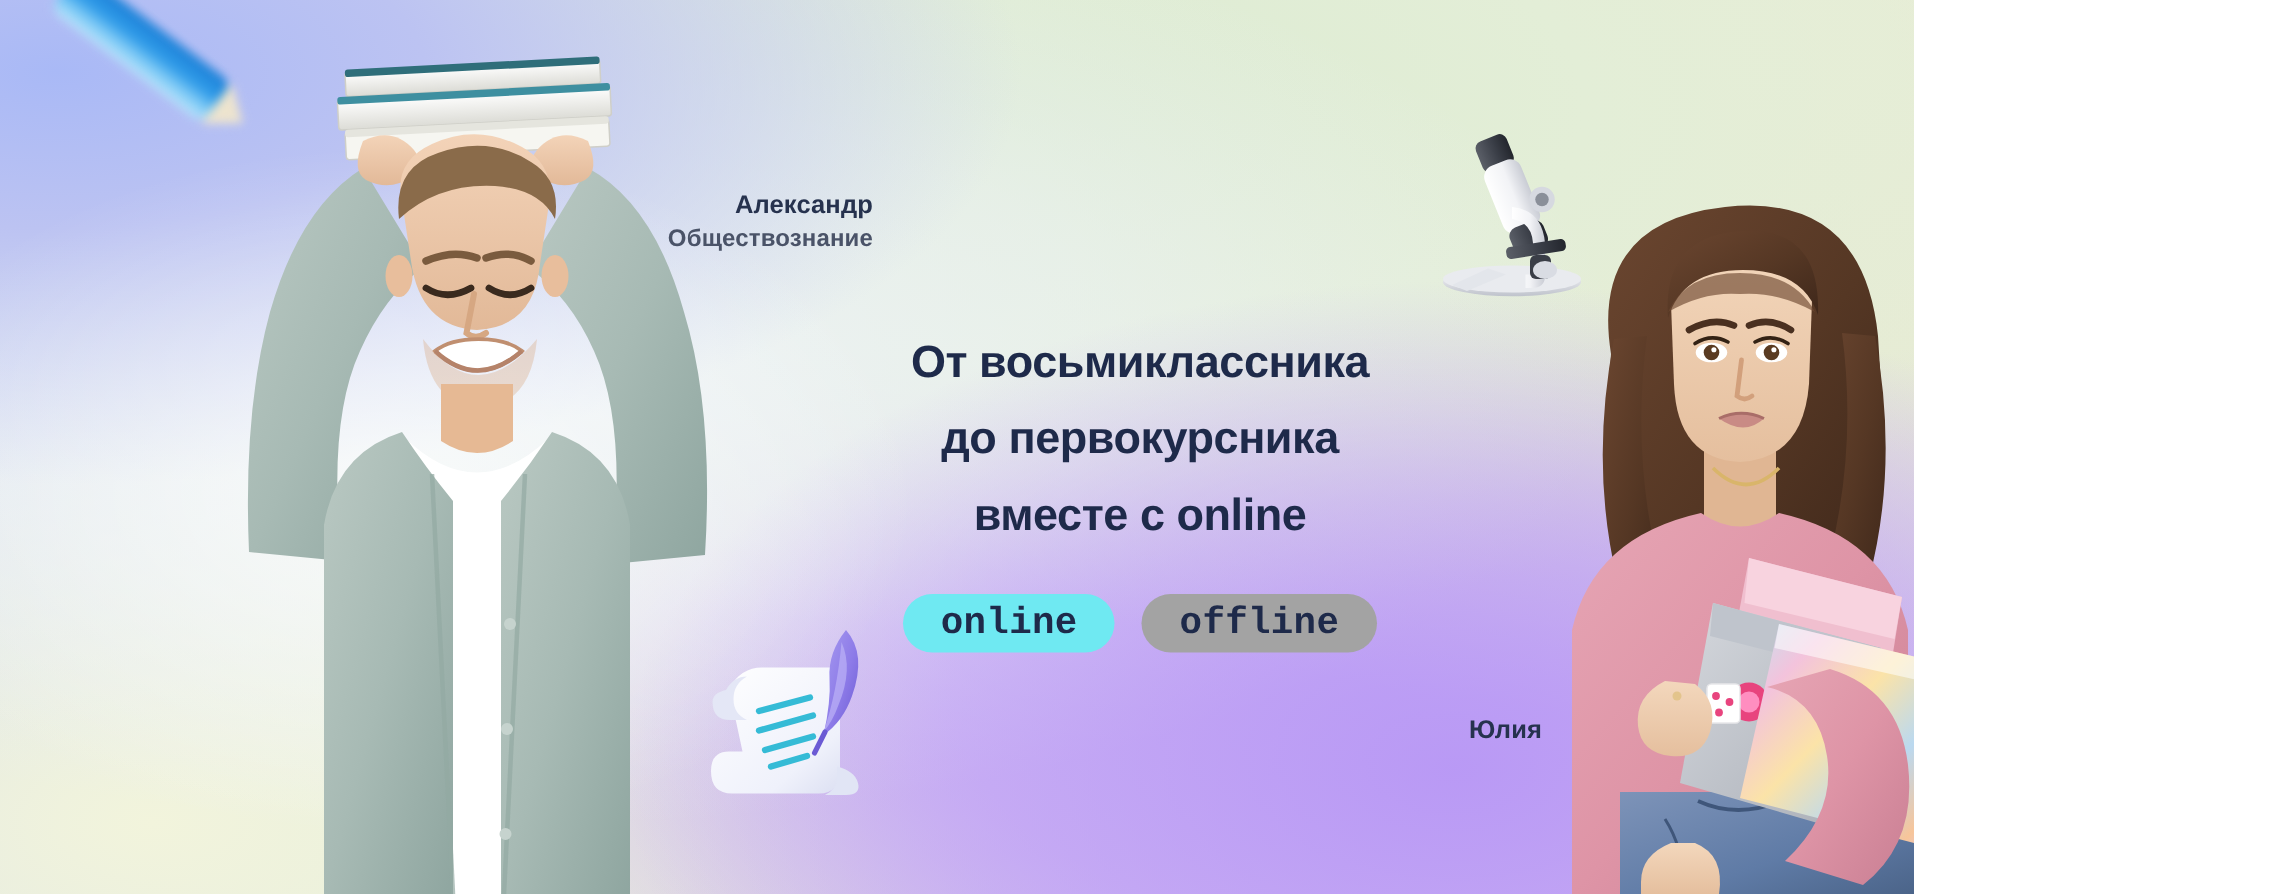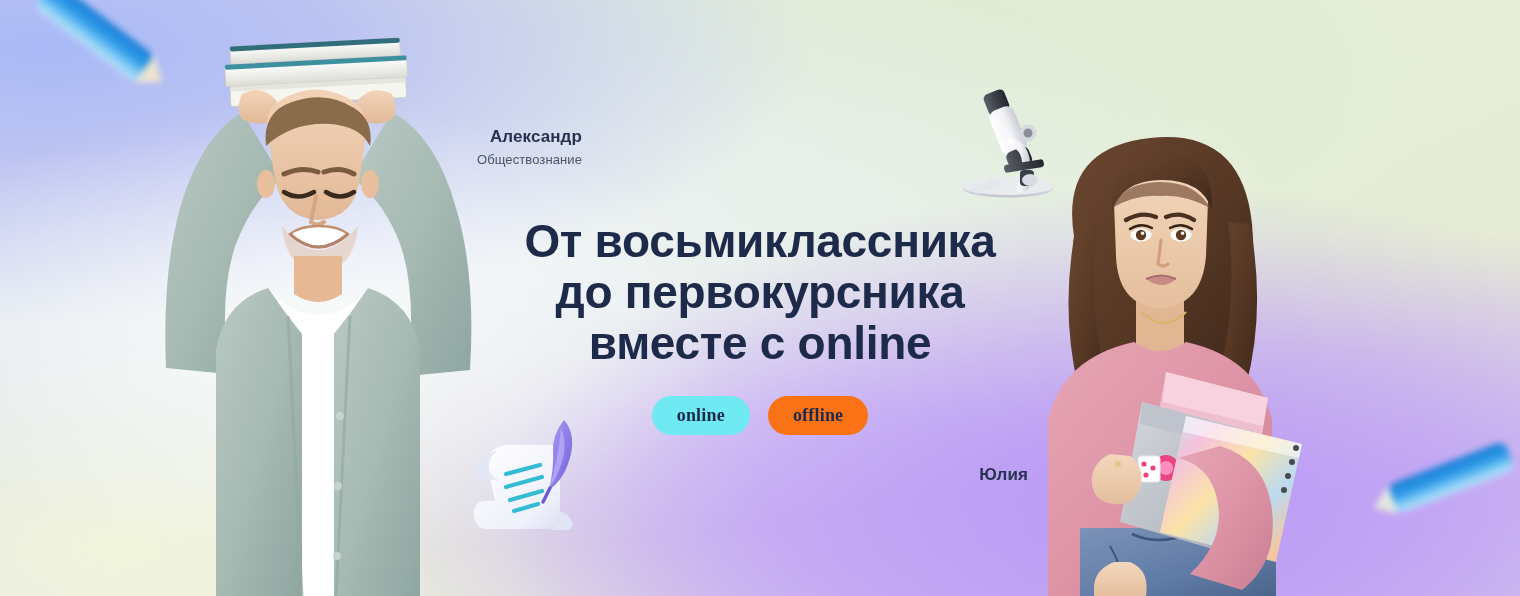--- a/index.html
+++ b/index.html
@@ -4,21 +4,21 @@
 <style>
   * { box-sizing: border-box; margin: 0; padding: 0; }
   html, body {
     width: 1520px; height: 596px;
     overflow: hidden;
     font-family: "Liberation Sans", sans-serif;
   }
 
   .hero {
     position: relative;
-    width: 1520px; height: 596px;
+    width: 1276px; height: 596px;
     overflow: hidden;
     background: #E4E9D8;
     padding-left: 34px;
   }
 
   
   .bg-layer { position: absolute; inset: 0; pointer-events: none; }
 
   .bg-base {
     background:
@@ -74,50 +74,50 @@
   
   .person { position: absolute; bottom: 0; }
 
   
   .name-card { position: absolute; text-align: right; }
   .name-card .nm {
     font-size: 17px; font-weight: bold; color: #26324E;
     letter-spacing: .1px; line-height: 22px;
   }
   .name-card .subj {
-    font-size: 13px; font-weight: normal; color: #4A5368;
+    font-size: 16px; font-weight: bold; color: #4A5368;
     letter-spacing: .1px; line-height: 24px;
   }
 
   #card-alexander { left: 270px; top: 126px; width: 312px; }
-  #card-julia     { left: 760px; top: 464px; width: 268px; }
+  #card-julia     { left: 760px; top: 476px; width: 268px; }
 
   .headline {
     position: absolute; left: 470px; top: 216px; width: 580px;
     text-align: center;
-    font-size: 46px; font-weight: bold; line-height: 51px;
+    font-size: 30px; font-weight: bold; line-height: 51px;
     color: #1E2A4A; letter-spacing: -0.3px;
   }
   .headline .ln { display: block; white-space: nowrap; }
 
   .badges {
     position: absolute; left: 470px; top: 396px; width: 580px;
     display: flex; justify-content: center; gap: 18px;
   }
   .badge {
     border: none; cursor: pointer;
     height: 39px; padding: 0 25px;
     border-radius: 20px;
-    font-family: Liberation Serif, serif;
-    font-size: 18px; font-weight: bold;
+    font-family: Liberation Mono, monospace;
+    font-size: 25px; font-weight: bold;
     color: #1E2A4A; letter-spacing: .2px;
     display: flex; align-items: center; justify-content: center;
   }
   #badge-online  { background: #6FE9F2; }
-  #badge-offline { background: #f97316; }
+  #badge-offline { background: #a3a3a3; }
 </style>
 </head>
 <body>
 
 <div class="hero">
 
   <div class="bg-layer bg-base"></div>
   <div class="bg-layer bg-purple-right"></div>
   <div class="bg-layer bg-soft-white"></div>
 

